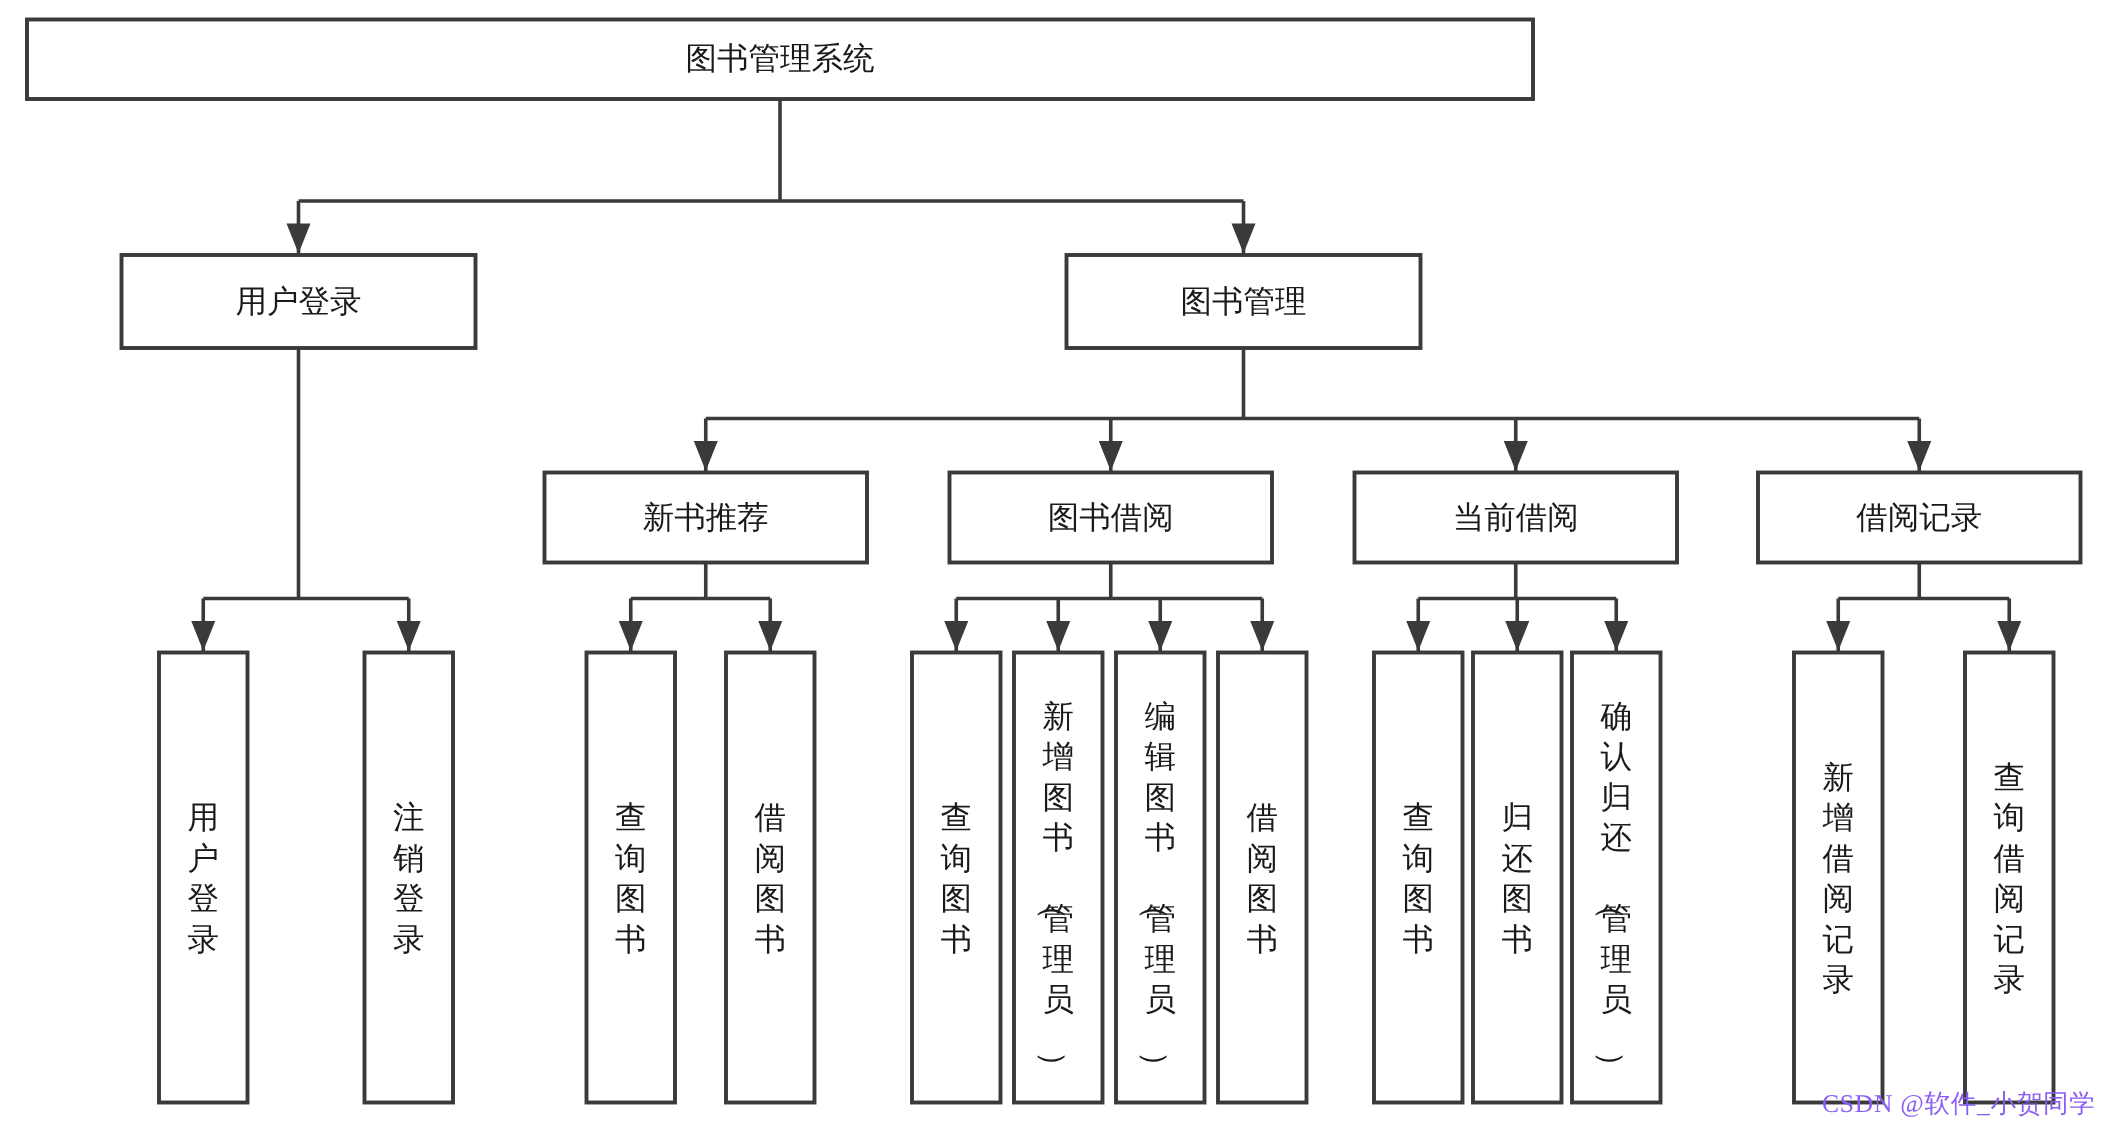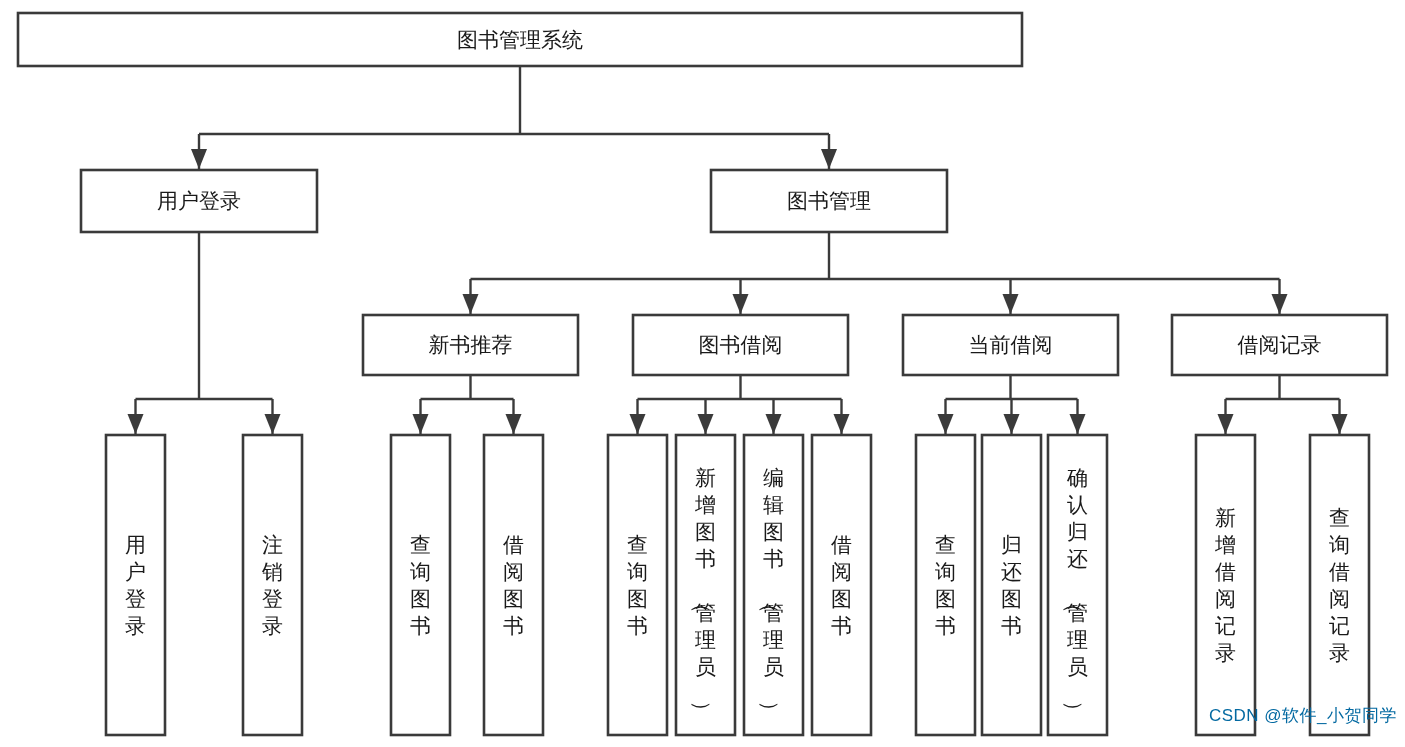--- a/index.html
+++ b/index.html
@@ -53,24 +53,24 @@
     stroke-width: 2.4;
     fill: none;
   }
   .arrow-head {
     fill: #3a3a3a;
     stroke: none;
   }
   .watermark-text {
     position: absolute;
     right: 8px;
-    bottom: 20px;
-    font-family: Liberation Sans, sans-serif;
+    bottom: 0;
+    font-family: Liberation Serif, serif;
     font-size: 17px;
-    color: #0369a1;
+    color: #8b5cf6;
     letter-spacing: 0.5px;
     white-space: nowrap;
     pointer-events: none;
   }
 </style>
 </head>
 <body>
 
 <div id="diagram-root">
   <svg class="tree-canvas" viewBox="0 0 1405 747">

